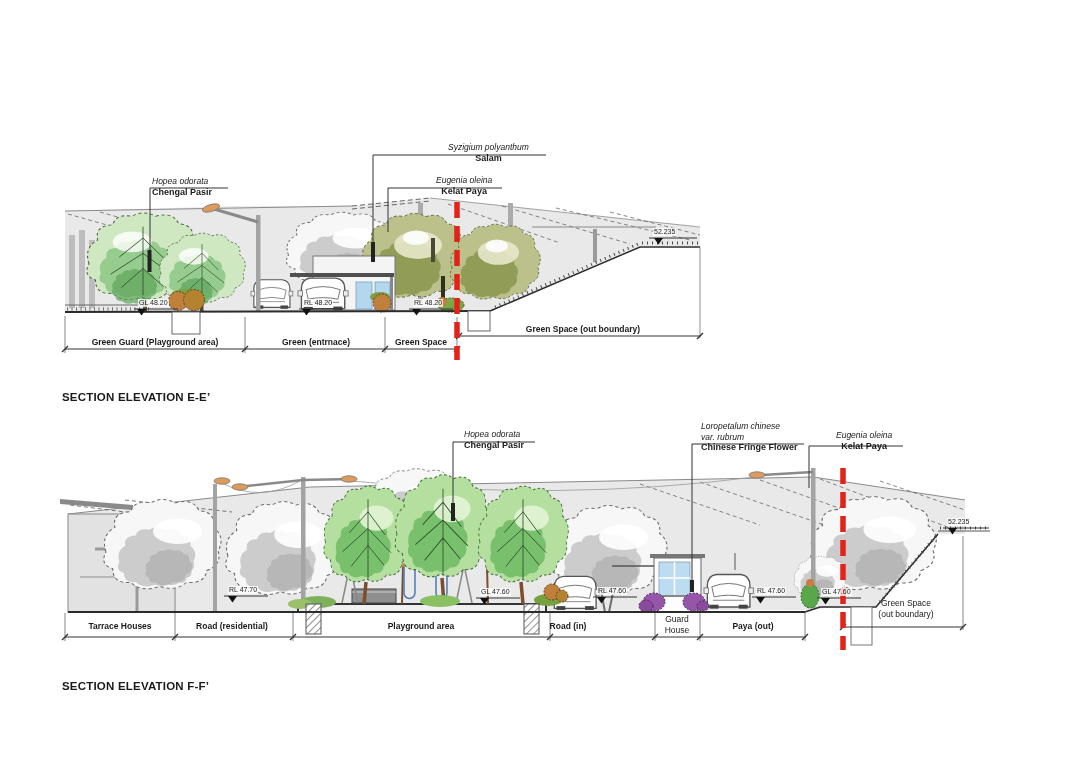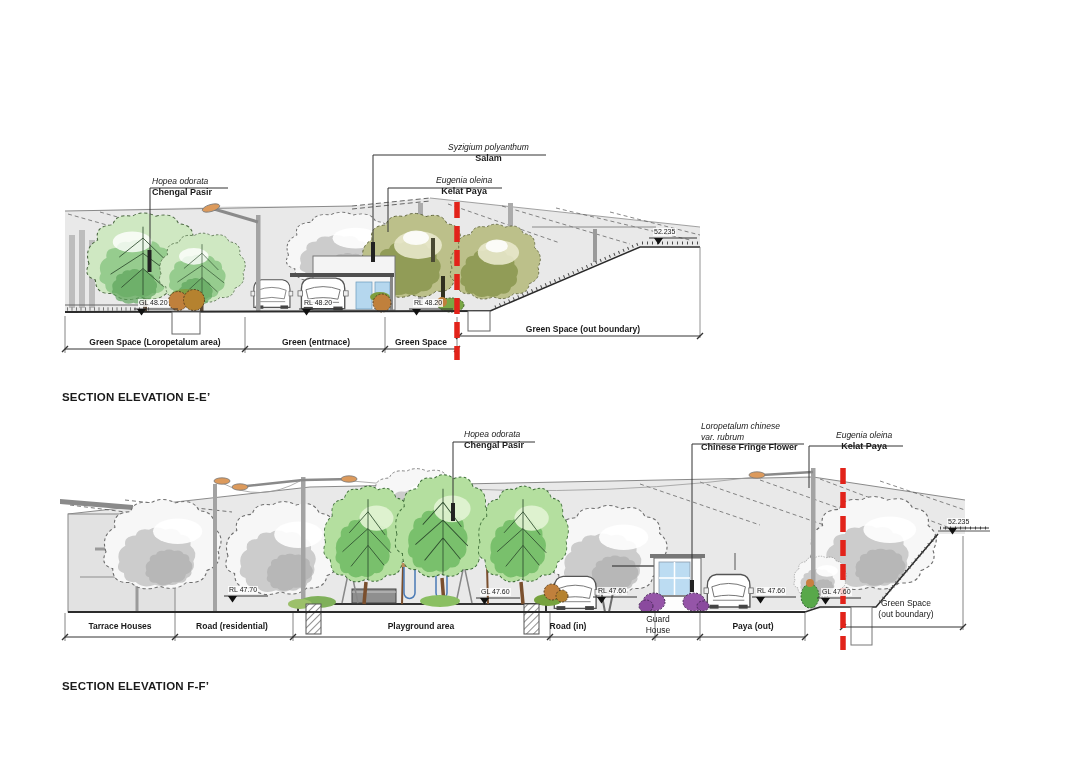--- a/index.html
+++ b/index.html
@@ -310,21 +310,21 @@
   <div class="plant-label" style="left:436px;top:175px">
     <div class="species">Eugenia oleina</div>
     <div class="common">Kelat Paya</div>
   </div>
 
   <span class="lvl" style="left:138px;top:299px">GL 48.20</span>
   <span class="lvl" style="left:303px;top:299px">RL 48.20</span>
   <span class="lvl" style="left:413px;top:299px">RL 48.20</span>
   <span class="lvl" style="left:653px;top:228px">52.235</span>
 
-  <div class="zone" style="left:155px;top:337px">Green Space (Loropetalum area)</div>
+  <div class="zone" style="left:155px;top:337px">Green Guard (Playground area)</div>
   <div class="zone" style="left:316px;top:337px">Green (entrnace)</div>
   <div class="zone" style="left:421px;top:337px">Green Space</div>
   <div class="zone" style="left:583px;top:324px">Green Space (out boundary)</div>
 
   <div class="sec-title" style="left:62px;top:359px">SECTION ELEVATION E-E’</div>
 
   <div class="plant-label" style="left:464px;top:429px">
     <div class="species">Hopea odorata</div>
     <div class="common">Chengal Pasir</div>
   </div>
@@ -342,21 +342,21 @@
   <span class="lvl" style="left:480px;top:588px">GL 47.60</span>
   <span class="lvl" style="left:597px;top:587px">RL 47.60</span>
   <span class="lvl" style="left:756px;top:587px">RL 47.60</span>
   <span class="lvl" style="left:821px;top:588px">GL 47.60</span>
   <span class="lvl" style="left:947px;top:518px">52.235</span>
 
   <div class="zone" style="left:120px;top:621px">Tarrace Houses</div>
   <div class="zone" style="left:232px;top:621px">Road (residential)</div>
   <div class="zone" style="left:421px;top:621px">Playground area</div>
   <div class="zone" style="left:568px;top:621px">Road (in)</div>
-  <div class="zone2" style="left:658px;top:614px">
+  <div class="zone2" style="left:677px;top:614px">
     <div>Guard</div>
     <div>House</div>
   </div>
   <div class="zone" style="left:753px;top:621px">Paya (out)</div>
   <div class="zone2" style="left:906px;top:598px">
     <div>Green Space</div>
     <div>(out boundary)</div>
   </div>
 
   <div class="sec-title" style="left:62px;top:648px">SECTION ELEVATION F-F’</div>

